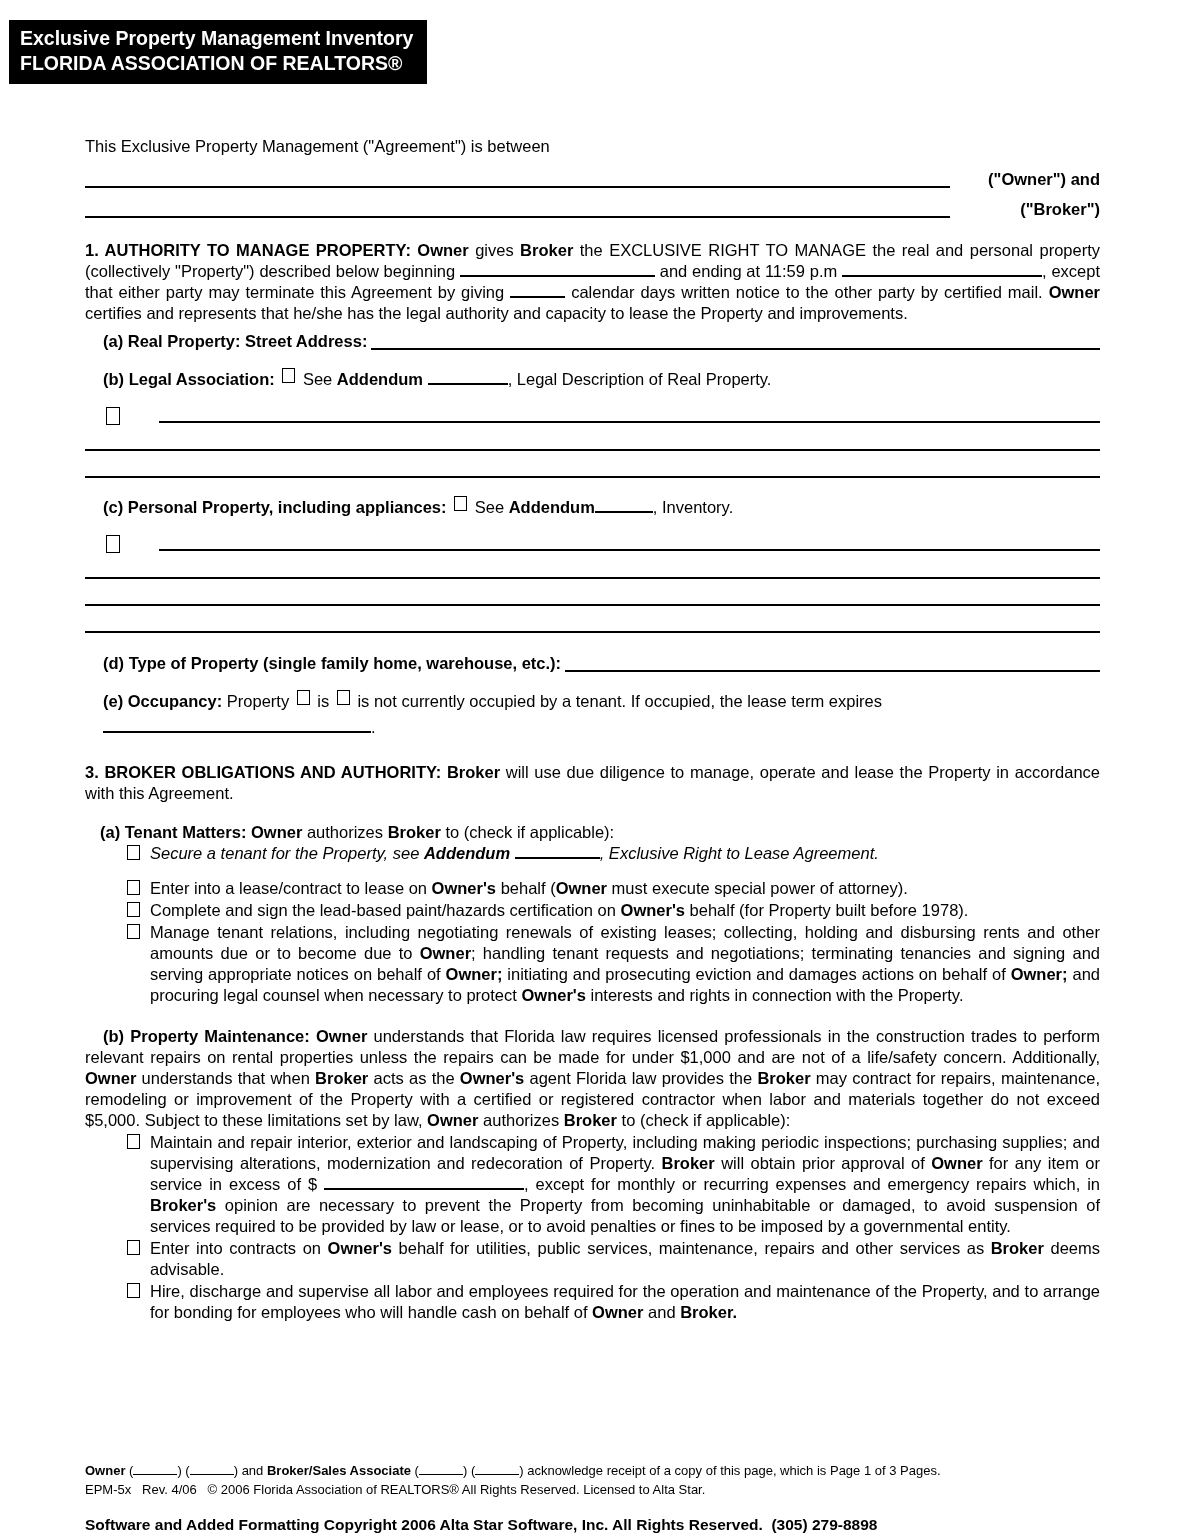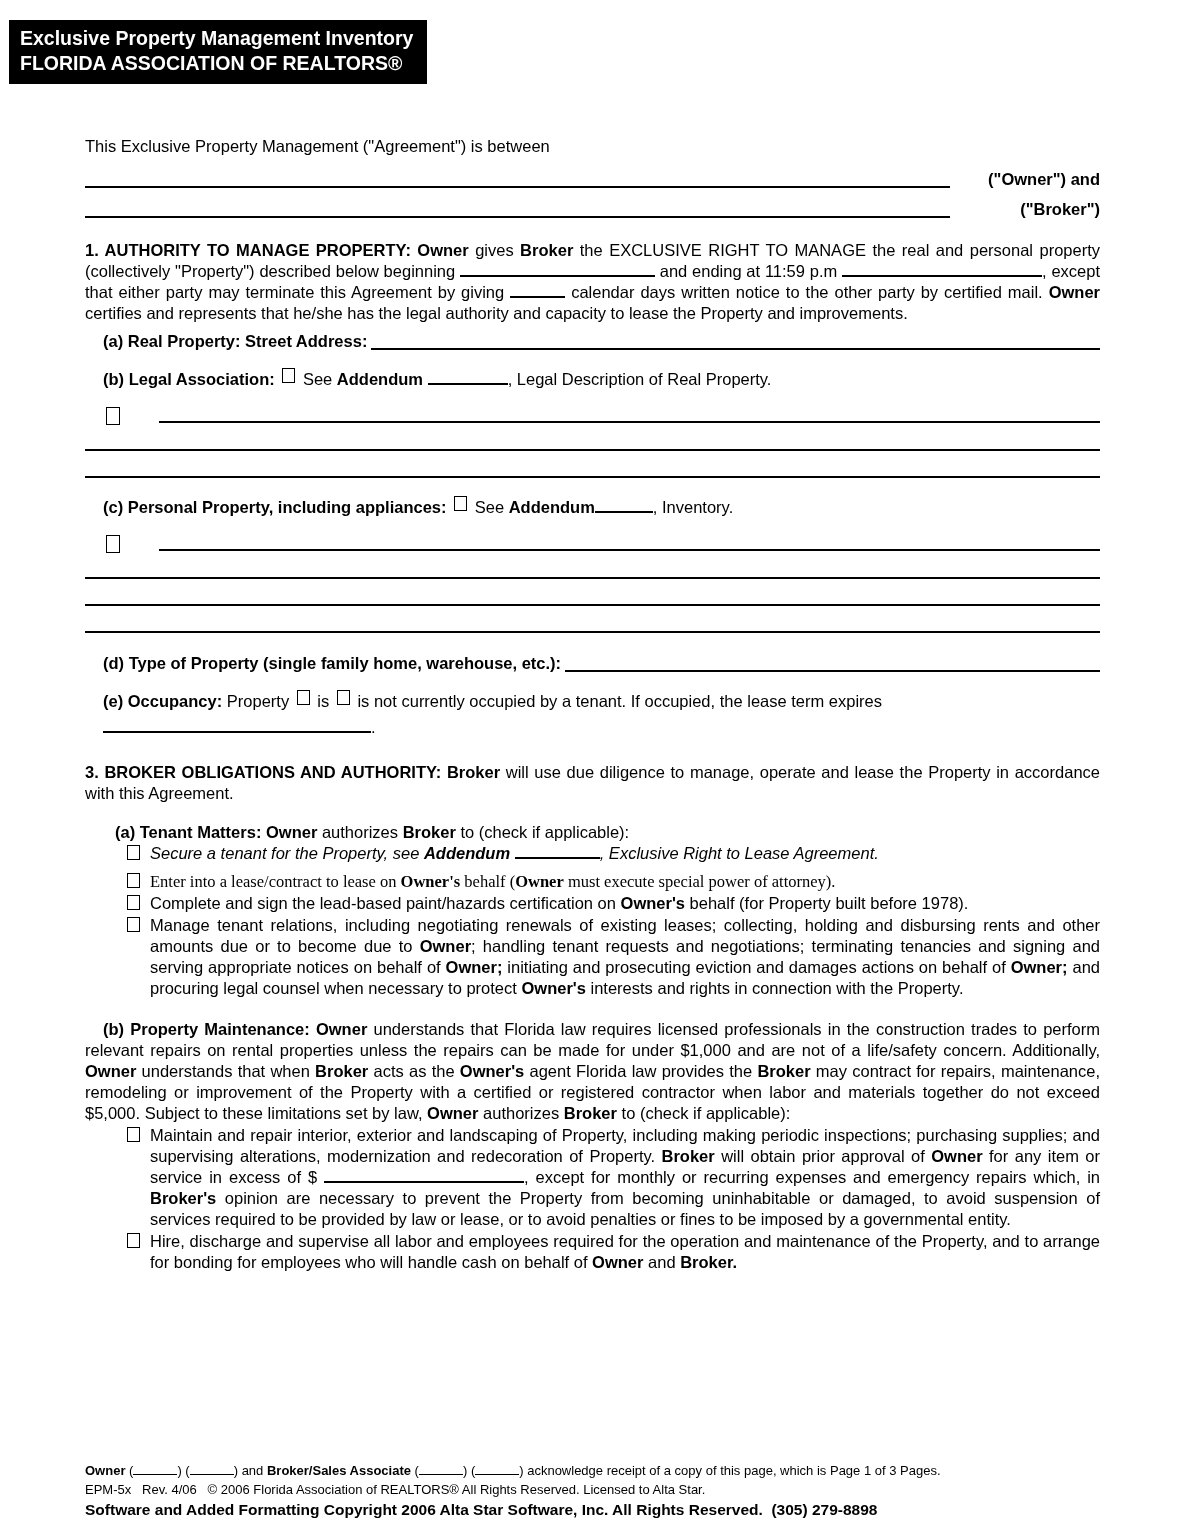--- a/index.html
+++ b/index.html
@@ -71,30 +71,31 @@
     <div class="rule" style="margin-top: 24px;"></div>
     <div class="rule" style="margin-top: 25px;"></div>
     <div class="rule" style="margin-top: 25px;"></div>
     <div class="row" style="margin-top: 18px; margin-left: 18px;">
       <span class="t b">(d) Type of Property (single family home, warehouse, etc.):</span>
       <span class="fill" style="margin-left: 4px;"></span>
     </div>
     <div class="para" style="margin-top: 16px; margin-left: 18px;"><span class="t b">(e) Occupancy: </span><span class="t">Property </span><span class="cb"></span><span class="t"> is </span><span class="cb"></span><span class="t">  is not  currently occupied by a tenant. If occupied, the lease term expires</span></div>
     <div class="para" style="margin-top: 5px; margin-left: 18px;"><span class="blank" style="width: 268px;"></span><span class="t">.</span></div>
     <div class="para" style="margin-top: 24px;"><span class="t b">3. BROKER OBLIGATIONS AND AUTHORITY: </span><span class="t b">Broker</span><span class="t"> will use due diligence to manage, operate and lease the Property in accordance with this Agreement.</span></div>
-    <div class="para" style="margin-top: 18px; margin-left: 30px;"><span class="t b">(a) Tenant Matters: </span><span class="t b">Owner</span><span class="t"> authorizes </span><span class="t b">Broker</span><span class="t"> to (check if applicable):</span></div>
+    <div class="para" style="margin-top: 18px; margin-left: 15px;"><span class="t b">(a) Tenant Matters: </span><span class="t b">Owner</span><span class="t"> authorizes </span><span class="t b">Broker</span><span class="t"> to (check if applicable):</span></div>
     <div class="check" style="margin-top: 0px; font-style: italic;"><span class="cb hang"></span><span class="t">Secure a tenant for the Property, see </span><span class="t b">Addendum</span><span class="t"> </span><span class="blank" style="width: 85px;"></span><span class="t">, Exclusive Right to Lease Agreement.</span></div>
-    <div class="check" style="margin-top: 7px; font-family: Liberation Serif, serif;"><span class="cb hang"></span><span class="t">Enter into a lease/contract to lease on </span><span class="t b">Owner's</span><span class="t"> behalf (</span><span class="t b">Owner</span><span class="t"> must execute special power of attorney).</span></div>
+    <div class="check" style="margin-top: 14px;"><span class="cb hang"></span><span class="t">Enter into a lease/contract to lease on </span><span class="t b">Owner's</span><span class="t"> behalf (</span><span class="t b">Owner</span><span class="t"> must execute special power of attorney).</span></div>
     <div class="check" style="margin-top: 1px;"><span class="cb hang"></span><span class="t">Complete and sign the lead-based paint/hazards certification on </span><span class="t b">Owner's</span><span class="t"> behalf (for Property built before 1978).</span></div>
     <div class="check" style="margin-top: 1px;"><span class="cb hang"></span><span class="t">Manage tenant relations, including negotiating renewals of existing leases; collecting, holding and disbursing rents and other amounts due or to become due to </span><span class="t b">Owner</span><span class="t">; handling tenant requests and negotiations; terminating tenancies and signing and serving appropriate notices on behalf of </span><span class="t b">Owner;</span><span class="t"> initiating and prosecuting eviction and damages actions on behalf of </span><span class="t b">Owner;</span><span class="t"> and procuring legal counsel when necessary to protect </span><span class="t b">Owner's</span><span class="t"> interests and rights in connection with the Property.</span></div>
     <div class="para" style="margin-top: 20px; text-indent: 18px;"><span class="t b">(b) Property Maintenance: </span><span class="t b">Owner</span><span class="t"> understands that Florida law requires licensed professionals in the construction trades to perform relevant repairs on rental properties unless the repairs can be made for under $1,000 and are not of a life/safety concern. Additionally, </span><span class="t b">Owner</span><span class="t"> understands that when </span><span class="t b">Broker</span><span class="t"> acts as the </span><span class="t b">Owner's</span><span class="t"> agent Florida law provides the </span><span class="t b">Broker</span><span class="t"> may contract for repairs, maintenance, remodeling or improvement of the Property with a certified or registered contractor when labor and materials together do not exceed $5,000. Subject to these limitations set by law, </span><span class="t b">Owner</span><span class="t"> authorizes </span><span class="t b">Broker</span><span class="t"> to (check if applicable):</span></div>
     <div class="check" style="margin-top: 1px;"><span class="cb hang"></span><span class="t">Maintain and repair interior, exterior and landscaping of Property, including making periodic inspections; purchasing supplies; and supervising alterations, modernization and redecoration of Property. </span><span class="t b">Broker</span><span class="t"> will obtain prior approval of </span><span class="t b">Owner</span><span class="t"> for any item or service in excess of $ </span><span class="blank" style="width: 200px;"></span><span class="t">, except for monthly or recurring expenses and emergency repairs which, in </span><span class="t b">Broker's</span><span class="t"> opinion are necessary to prevent the Property from becoming uninhabitable or damaged, to avoid suspension of services required to be provided by law or lease, or to avoid penalties or fines to be imposed by a governmental entity.</span></div>
+    <div class="check" style="margin-top: 1px;"><span class="cb hang"></span><span class="t">Enter into contracts on </span><span class="t b">Owner's</span><span class="t"> behalf for utilities, public services, maintenance, repairs and other services as </span><span class="t b">Broker</span><span class="t"> deems advisable.</span></div>
     <div class="check" style="margin-top: 1px;"><span class="cb hang"></span><span class="t">Hire, discharge and supervise all labor and employees required for the operation and maintenance of the Property, and to arrange for bonding for employees who will handle cash on behalf of </span><span class="t b">Owner</span><span class="t"> and </span><span class="t b">Broker.</span></div>
   </div>
 
 <div class="footer">
     <div class="para f-small"><span class="t b">Owner</span><span class="t"> (</span><span class="blank" style="width: 44px;"></span><span class="t">) (</span><span class="blank" style="width: 44px;"></span><span class="t">) and </span><span class="t b">Broker/Sales Associate</span><span class="t"> (</span><span class="blank" style="width: 44px;"></span><span class="t">) (</span><span class="blank" style="width: 44px;"></span><span class="t">) acknowledge receipt of a copy of this page, which is Page 1 of 3 Pages.</span></div>
     <div class="para f-small" style="margin-top: 2px;"><span class="t">EPM-5x   Rev. 4/06   © 2006 Florida Association of REALTORS® All Rights Reserved. Licensed to Alta Star.</span></div>
-    <div class="para f-bold" style="margin-top: 2px;"><span class="t">Software and Added Formatting Copyright 2006 Alta Star Software, Inc. All Rights Reserved.  (305) 279-8898</span></div>
+    <div class="para f-bold" style="margin-top: 17px;"><span class="t">Software and Added Formatting Copyright 2006 Alta Star Software, Inc. All Rights Reserved.  (305) 279-8898</span></div>
   </div>
 
 
 
 
 </body></html>

